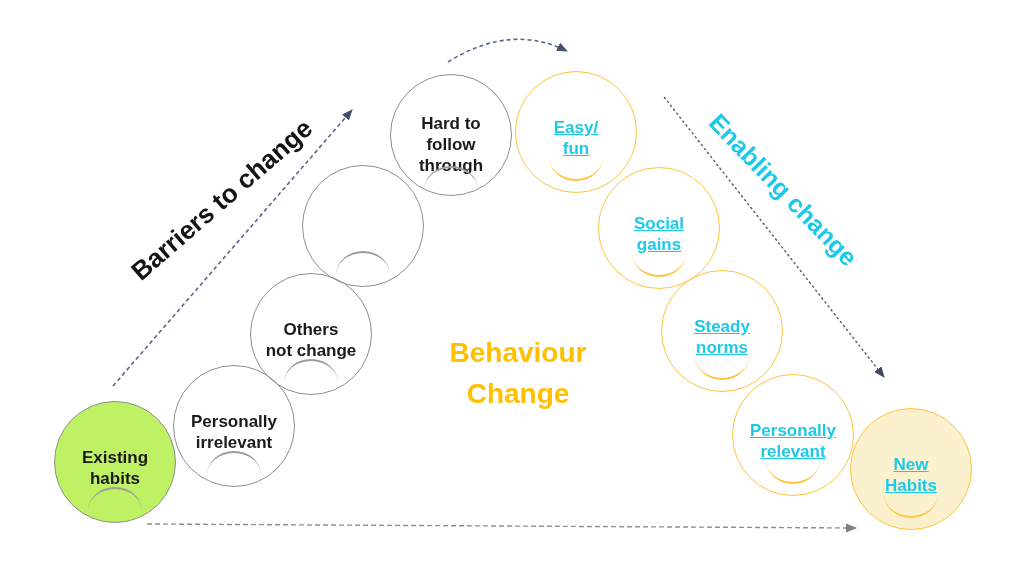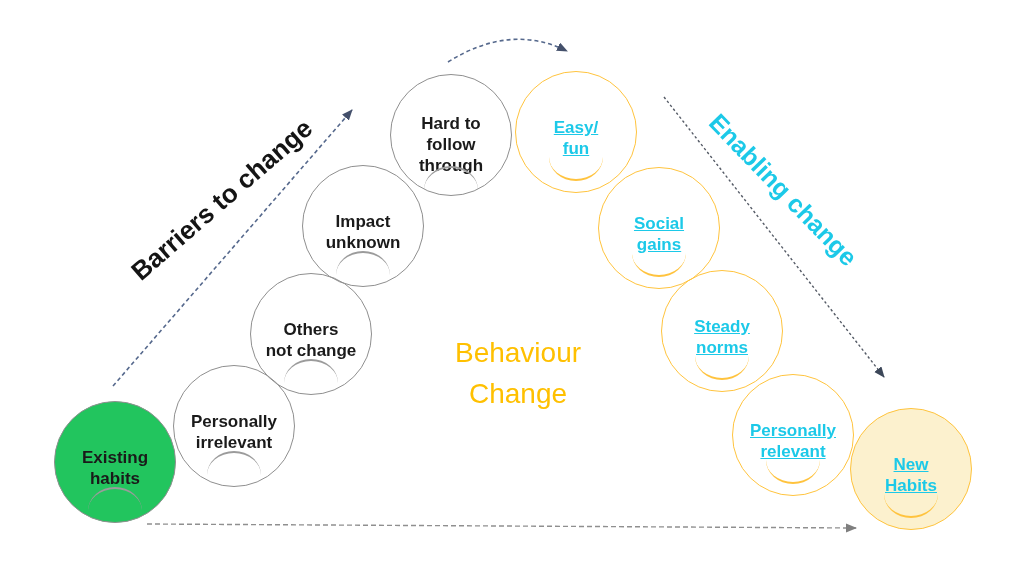--- a/index.html
+++ b/index.html
@@ -17,42 +17,42 @@
     display:flex;align-items:center;justify-content:center;
     text-align:center;box-sizing:border-box;
   }
   .circle .lbl{
     white-space:pre-line;font-weight:bold;font-size:17px;line-height:1.22;
     margin-bottom:16px;
     margin-top:29px;
   }
   .barrier{border:1.6px solid #8F8F8F;color:#1a1a1a;}
   .enabler{border:1.6px solid #FFC43E;color:#1CC9E8;text-decoration:underline;}
-  .barrier.filled{background:#22c55e;}
+  .barrier.filled{background:#bef264;}
   .enabler.filled{background:#FCF1CE;}
   .mouth{position:absolute;bottom:11px;left:50%;transform:translateX(-50%);}
   .frown{width:54px;height:22px;border-top:2px solid #9b9b9b;
          border-radius:50% 50% 0 0 / 100% 100% 0 0;}
   .smile{width:54px;height:22px;border-bottom:2px solid #FFC33E;
          border-radius:0 0 50% 50% / 0 0 100% 100%;}
   .diag-label{
     position:absolute;z-index:3;font-weight:bold;white-space:pre;
   }
   #barriers-label{
     left:222px;top:200px;font-size:26px;color:#141414;
     transform:translate(-50%,-50%) rotate(-41deg);
   }
   #enabling-label{
     left:783px;top:190px;font-size:25px;color:#1CC9E8;
     transform:translate(-50%,-50%) rotate(46deg);
   }
   #center-label{
     position:absolute;z-index:3;left:518px;top:374px;
     transform:translate(-50%,-50%);
-    font-weight:normal;font-size:28px;line-height:1.45;color:#FFC000;
+    font-weight:bold;font-size:28px;line-height:1.45;color:#FFC000;
     text-align:center;white-space:pre-line;
   }
 </style>
 </head>
 <body>
 
 <div id="stage">
 
   <svg id="arrows" width="1024" height="580" viewBox="0 0 1024 580">
     <defs>
@@ -95,22 +95,20 @@
     <span class="mouth frown"></span>
   </div>
 
   <div class="circle barrier" style="left:250px;top:273px;">
     <span class="lbl">Others
 not change</span>
     <span class="mouth frown"></span>
   </div>
 
   <div class="circle barrier" style="left:302px;top:165px;">
-    <span class="lbl">Impact
-unknown</span>
     <span class="mouth frown"></span>
   </div>
 
   <div class="circle barrier" style="left:390px;top:74px;">
     <span class="lbl" style="margin-bottom:8px;">Hard to
 follow
 through</span>
     <span class="mouth frown" style="bottom:5px;"></span>
   </div>
 

